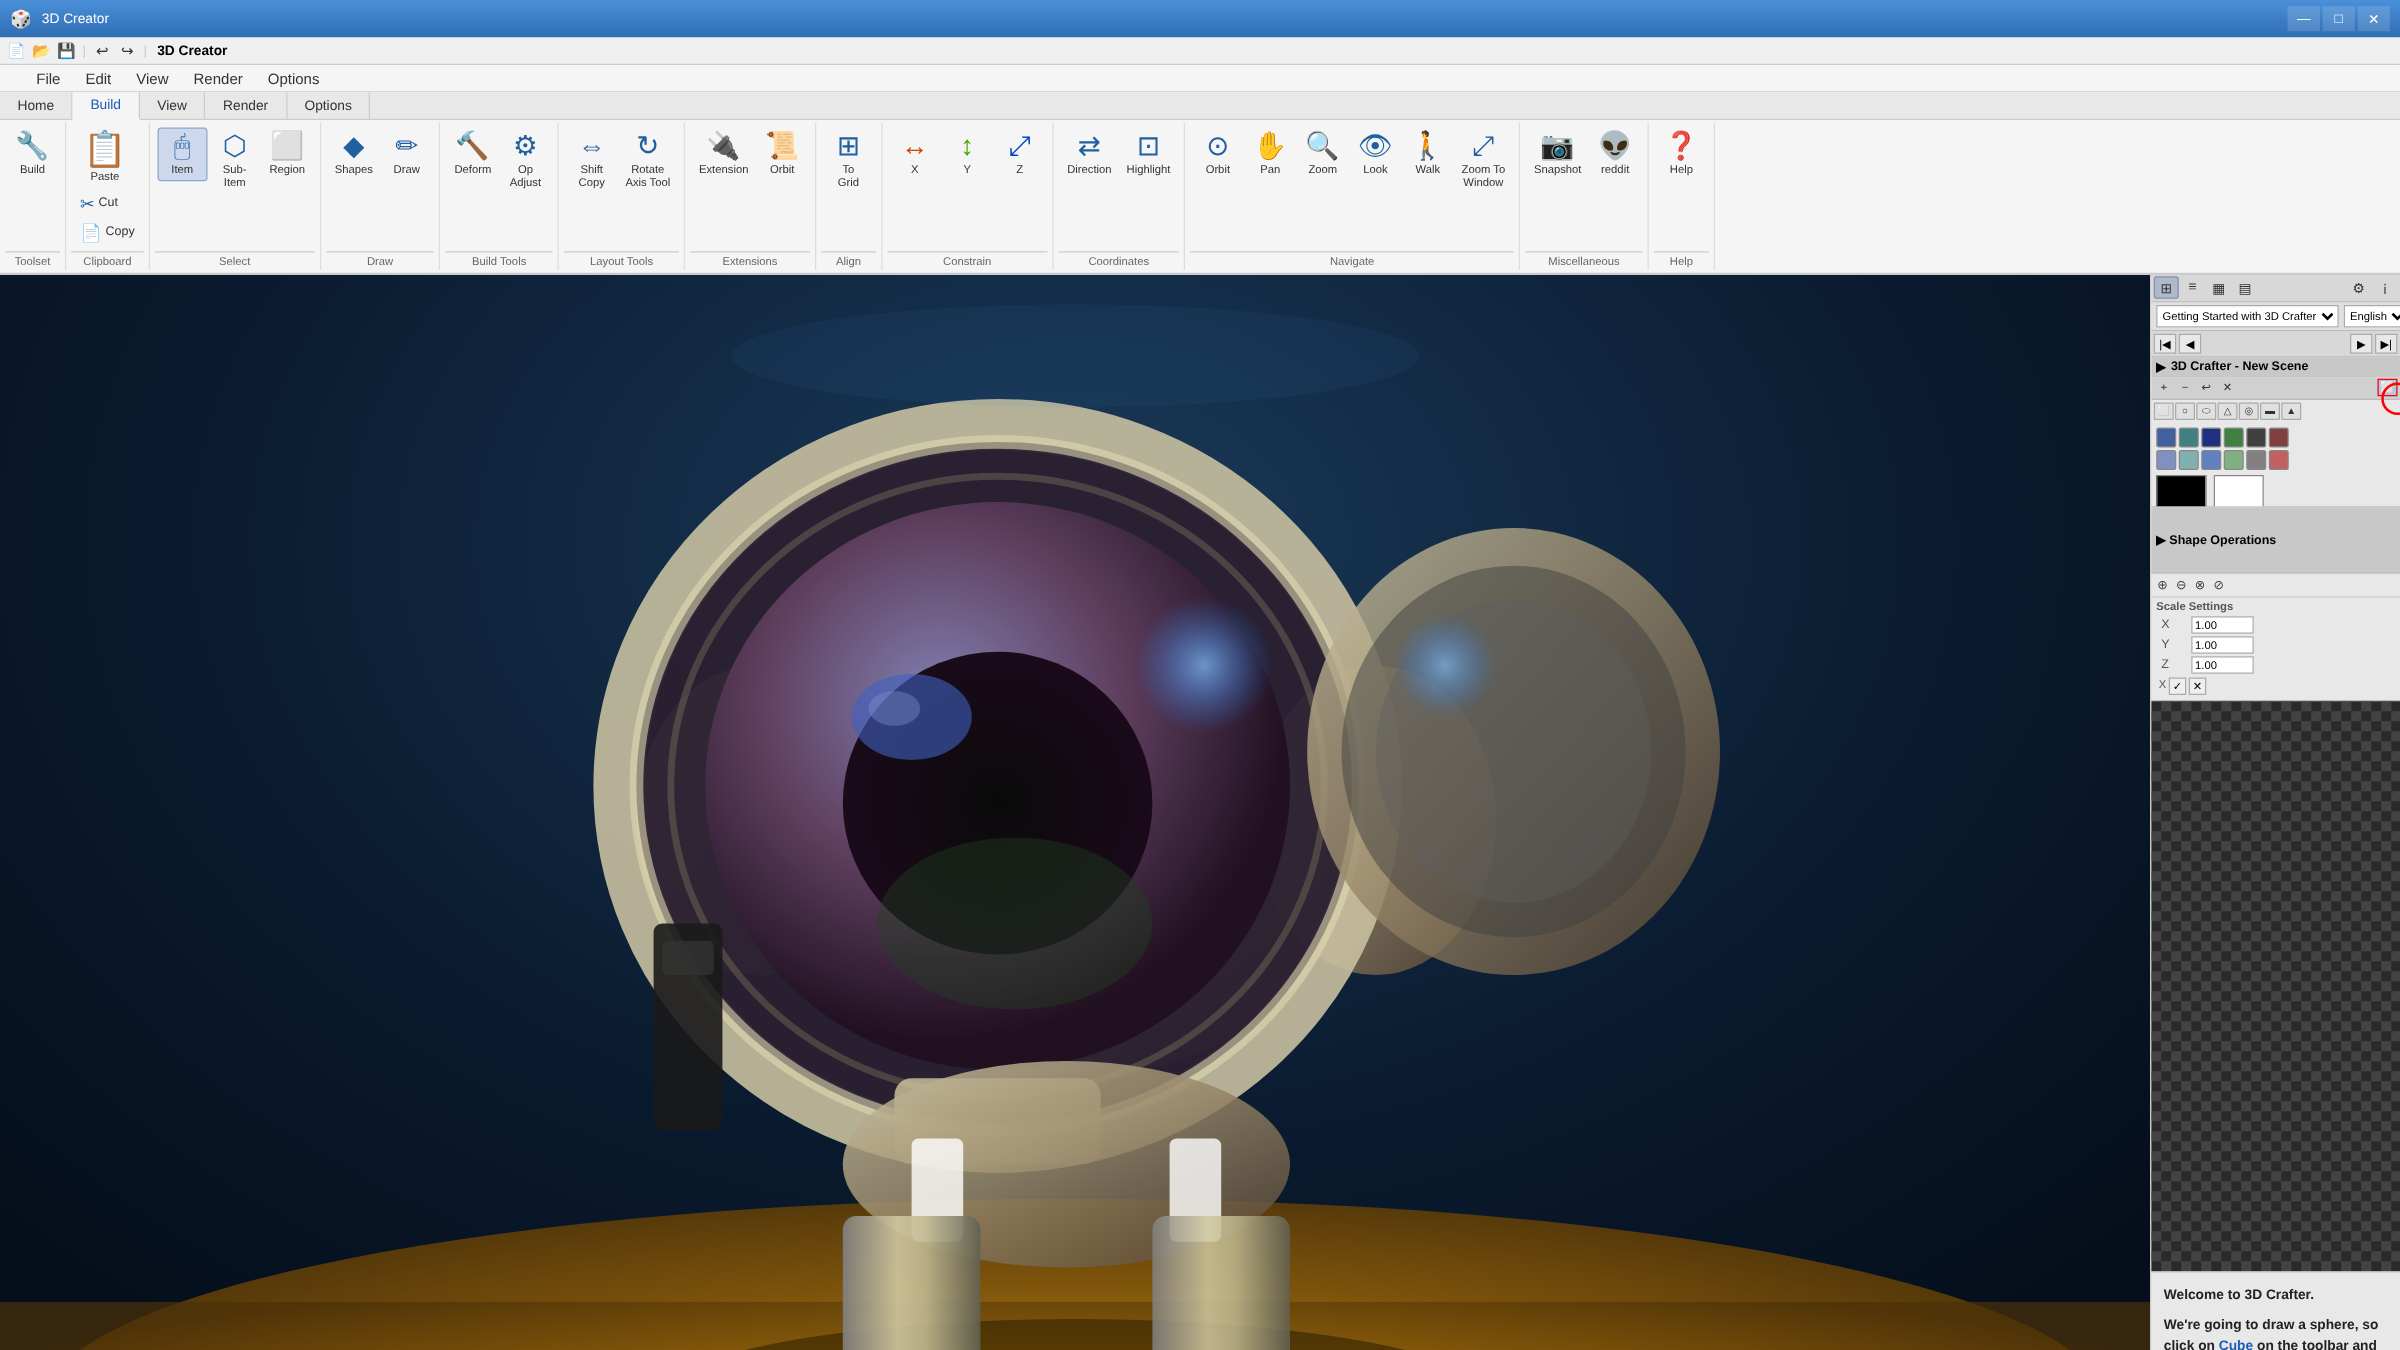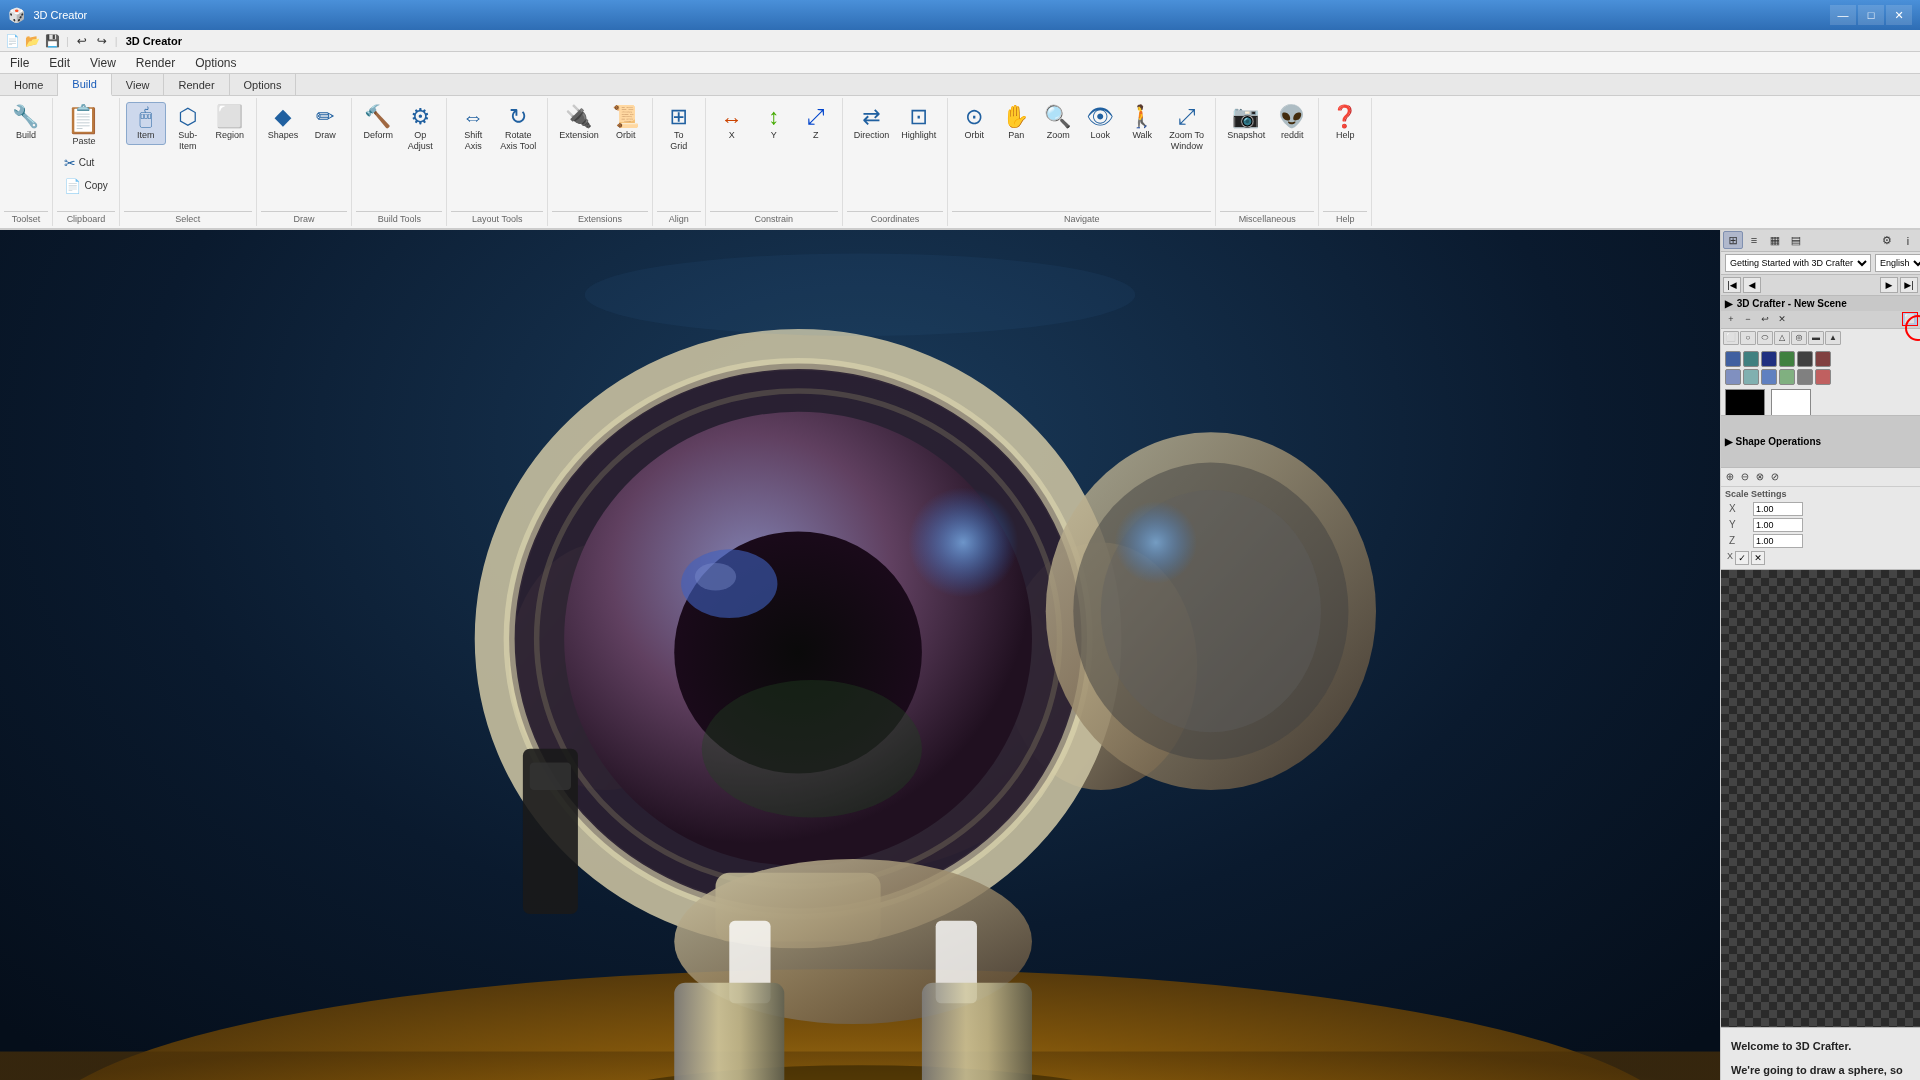--- a/index.html
+++ b/index.html
@@ -47,21 +47,21 @@
       color: #333;
     }
 
     
     #menubar {
       height: 22px;
       background: #f5f5f5;
       border-bottom: 1px solid #ccc;
       display: flex;
       align-items: center;
-      padding: 0 0;
+      padding: 0 19px;
     }
     .menu-item {
       padding: 2px 10px;
       cursor: pointer;
       font-size: 12px;
       color: #333;
       height: 100%;
       display: flex; align-items: center;
     }
 
@@ -110,21 +110,21 @@
     .ribbon-group-content {
       display: flex;
       align-items: flex-start;
       gap: 2px;
       flex: 1;
       padding: 2px;
     }
     .ribbon-group-label {
       font-size: 9px;
       color: #666;
-      margin-top: 12px;
+      margin-top: 2px;
       text-align: center;
       border-top: 1px solid #ccc;
       width: 100%;
       padding-top: 2px;
     }
 
     .ribbon-btn {
       display: flex;
       flex-direction: column;
       align-items: center;
@@ -544,21 +544,21 @@
         </div>
       </div>
       <div class="ribbon-group-label">Build Tools</div>
     </div>
 
     <div class="ribbon-group">
       <div class="ribbon-group-content">
         <div class="ribbon-btn">
           <span class="ribbon-btn-icon">⇔</span>
           <span class="ribbon-btn-label">Shift
-Axis</span>
+Copy</span>
         </div>
         <div class="ribbon-btn">
           <span class="ribbon-btn-icon">↻</span>
           <span class="ribbon-btn-label">Rotate
 Axis Tool</span>
         </div>
       </div>
       <div class="ribbon-group-label">Layout Tools</div>
     </div>
 

